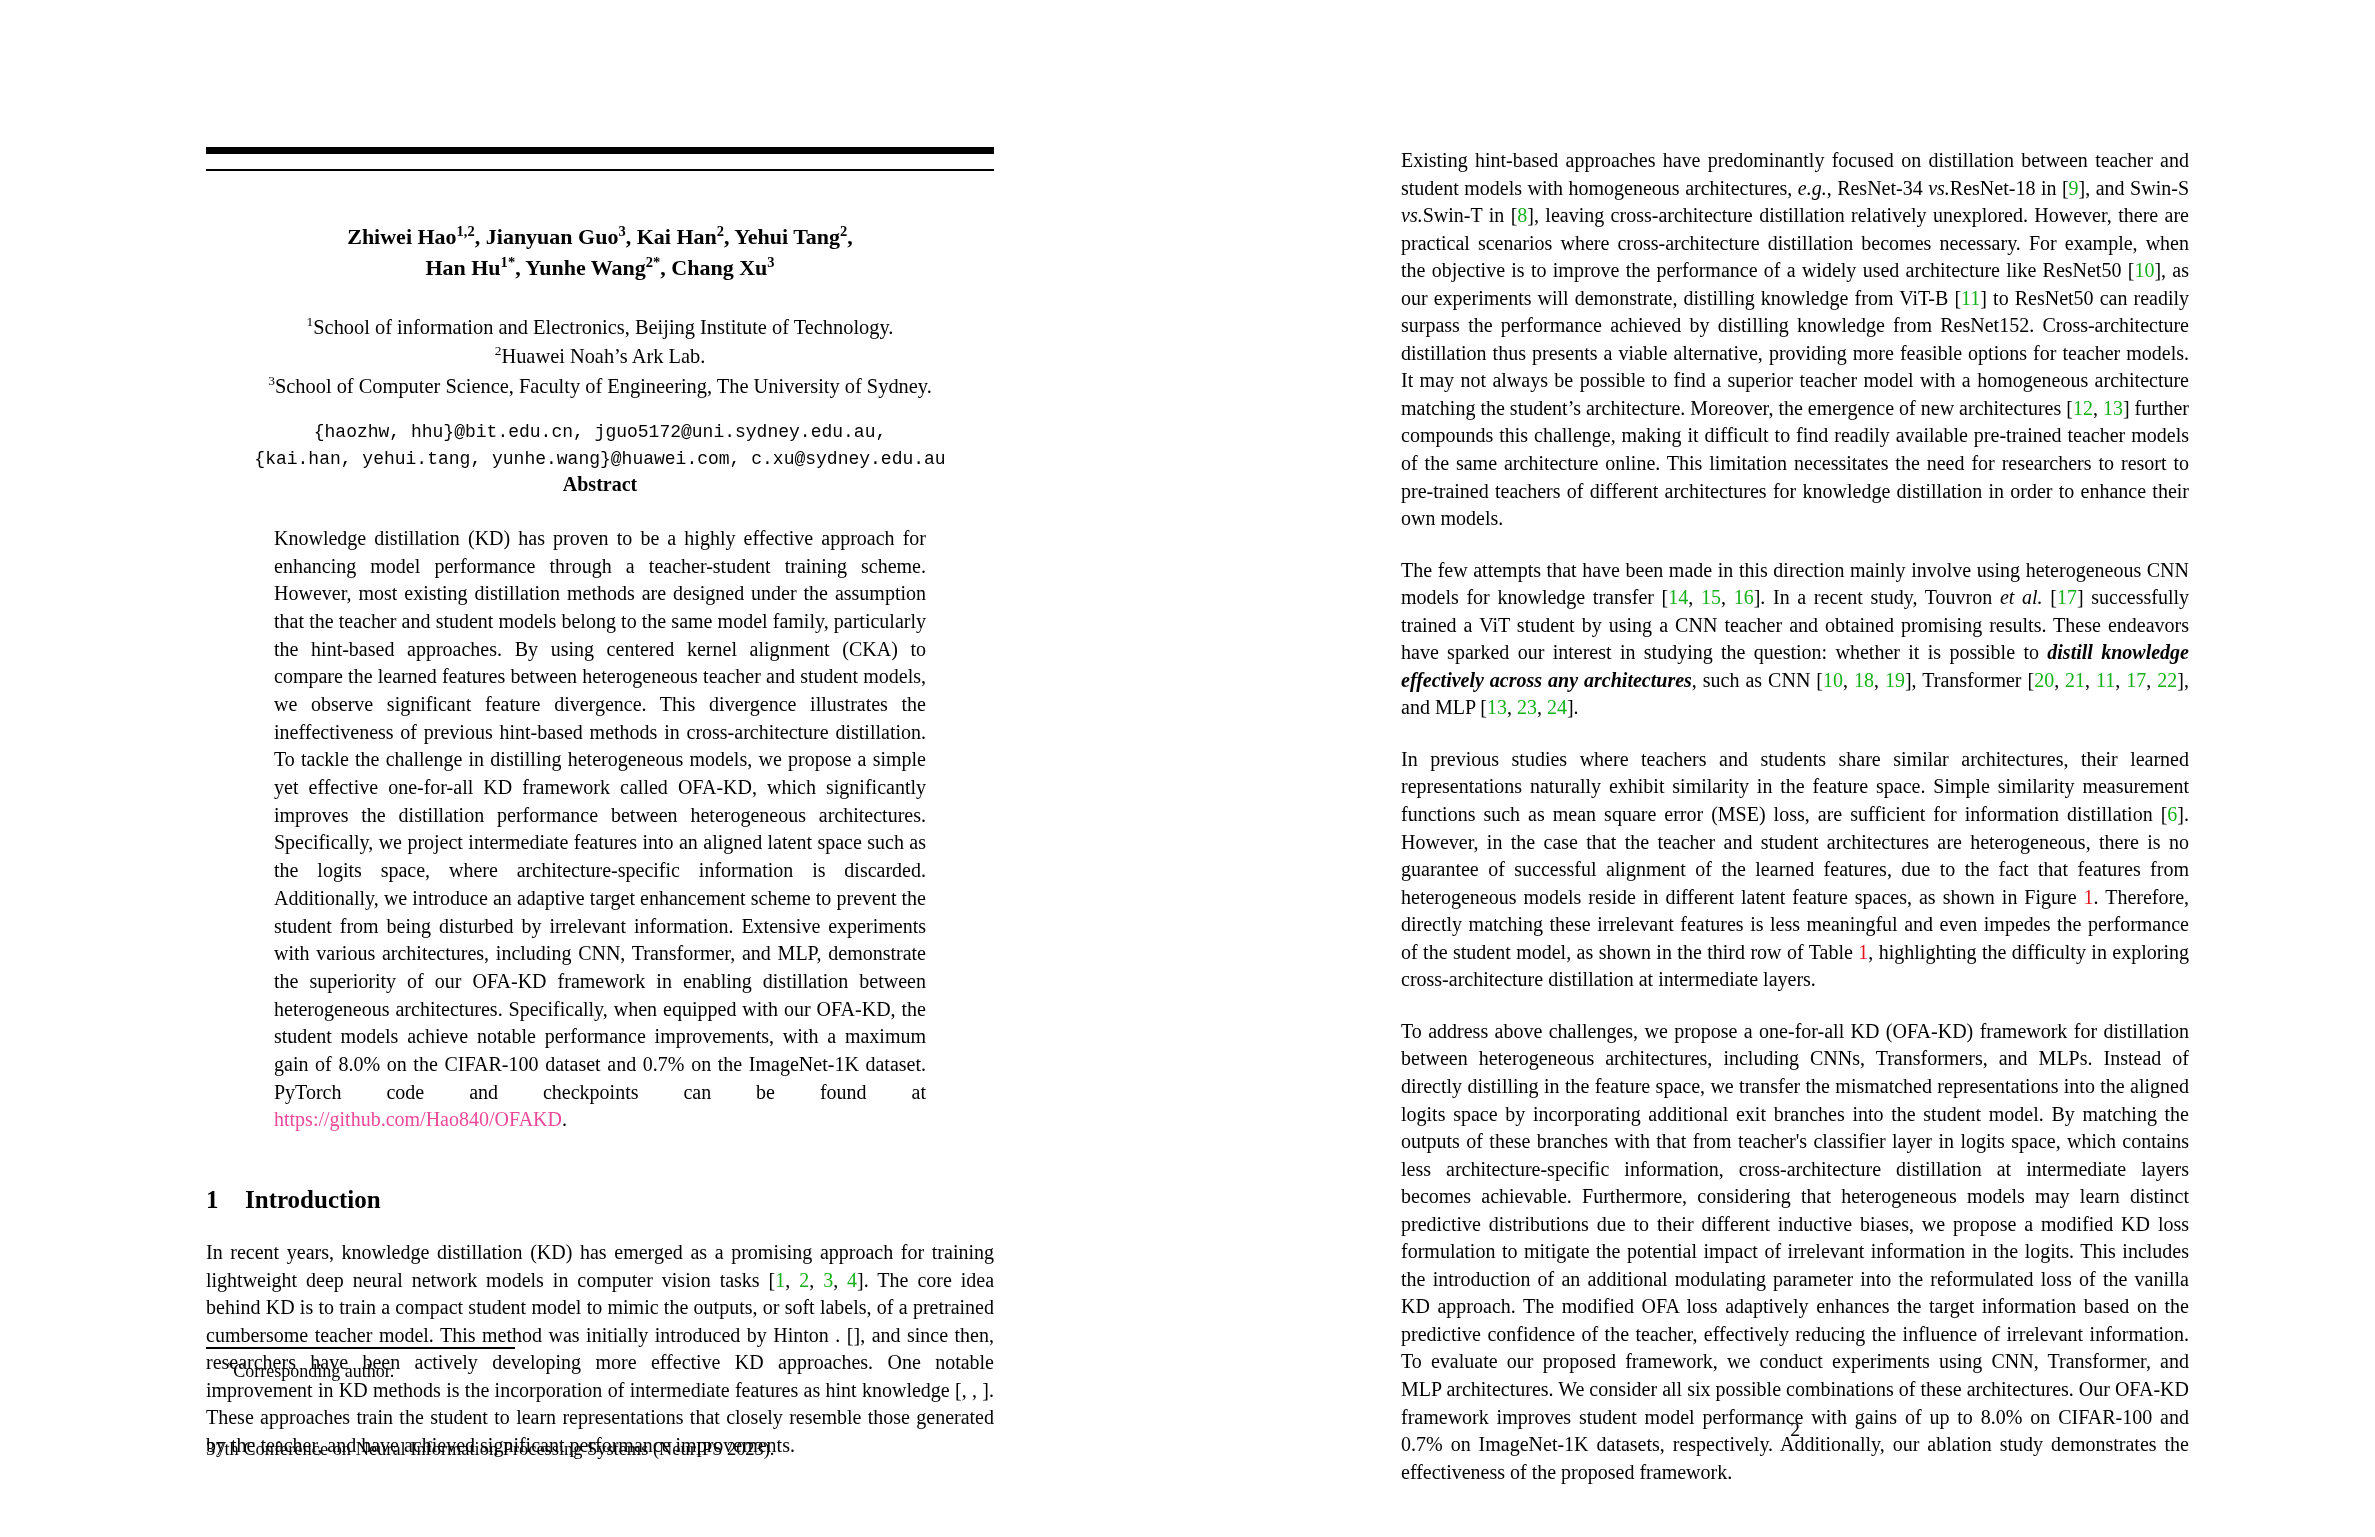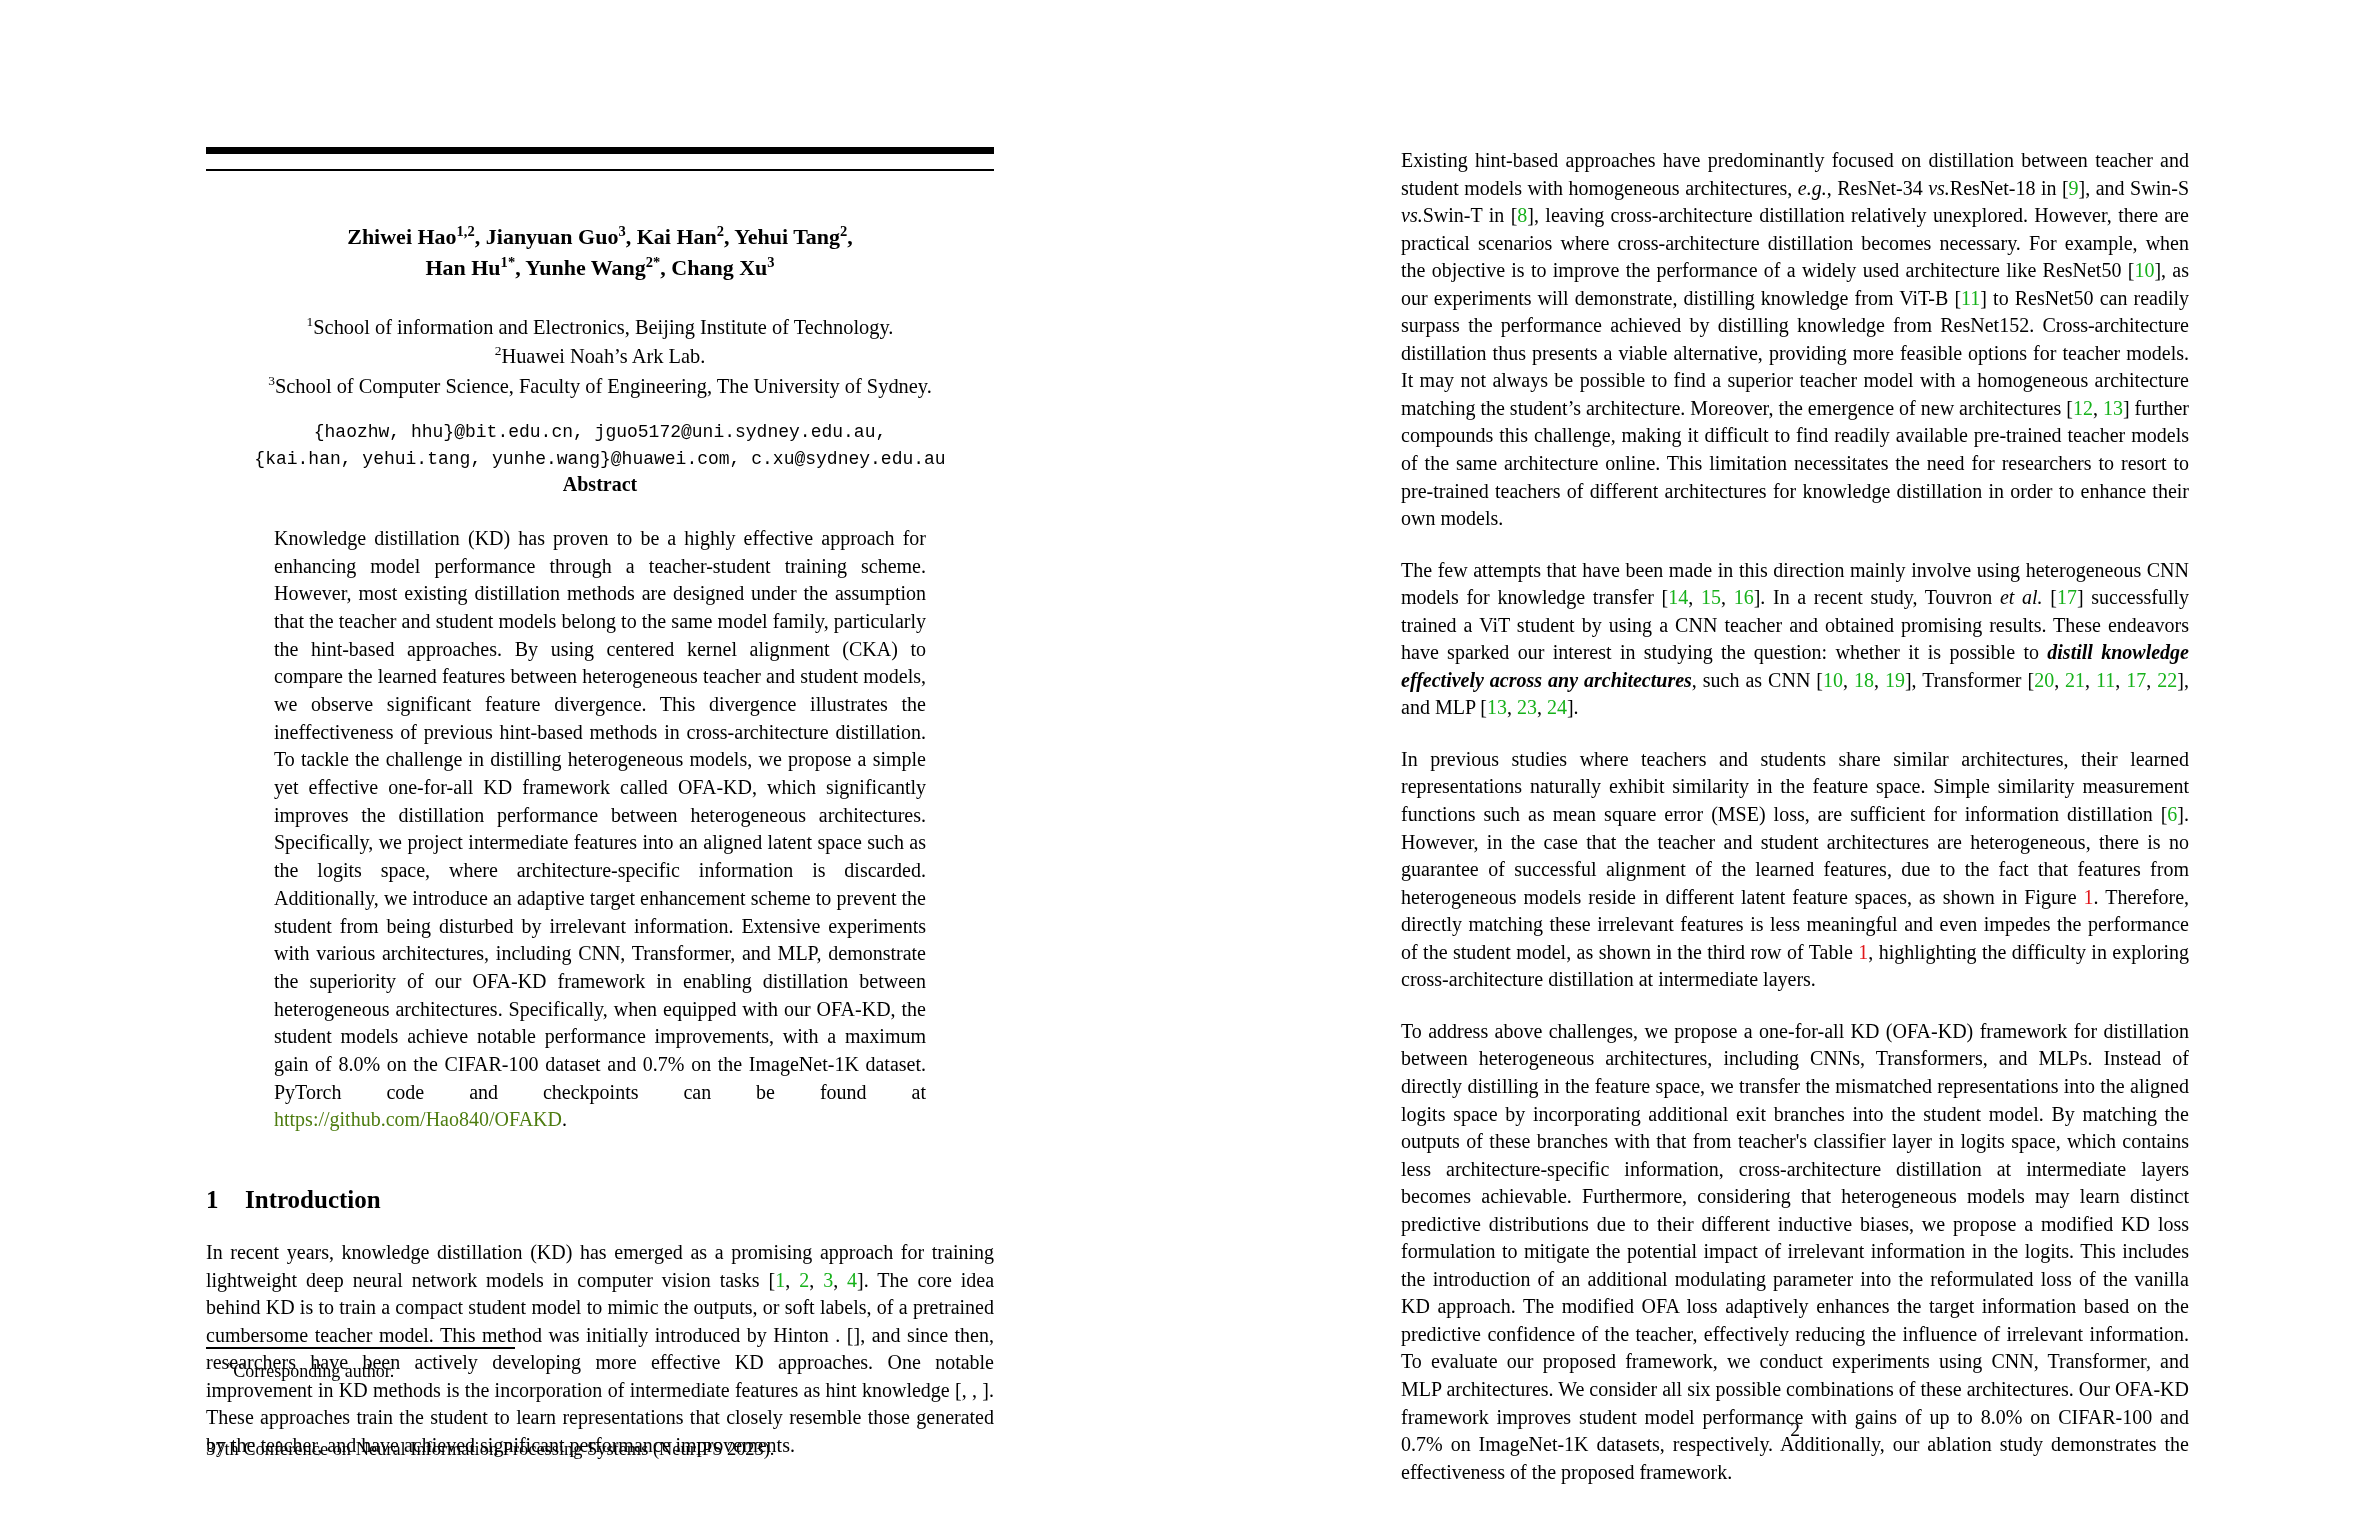--- a/index.html
+++ b/index.html
@@ -150,21 +150,21 @@
     left: 1401px;
     top: 1419px;
     width: 788px;
     text-align: center;
     font-size: 19.4px;
   }
 
   
   .cite      { color: #16b11a; }
   .cite-red  { color: #e0161a; }
-  .link      { color: #4d7c0f; }
+  .link      { color: #ec4899; }
   .it        { font-style: italic; }
   .bi        { font-style: italic; font-weight: bold; }
 </style>
 </head>
 <body>
 
 <div class="page">
 
   <div class="col col-left">
 

